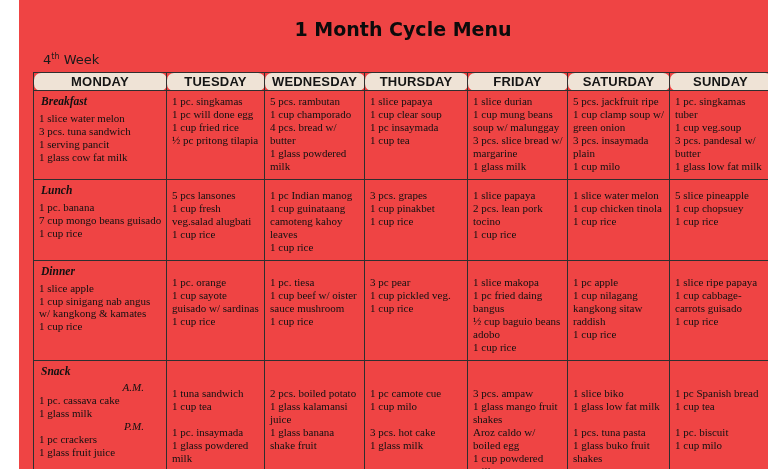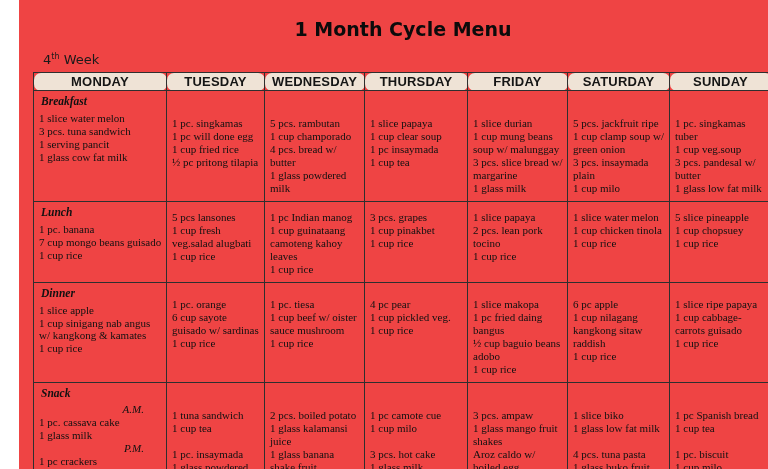--- a/index.html
+++ b/index.html
@@ -57,21 +57,21 @@
   .meal{
     font-weight:bold;
     font-style:italic;
     font-size:11.5px;
     padding:1px 0 3px 2px;
   }
   .line{}
   .line.center{text-align:right;font-style:italic;padding-right:18px;}
   .spacer{height:13px;}
   
-  tr.row-0 td.rest{padding-top:26px;}
+  tr.row-0 td.rest{padding-top:4px;}
   tr.row-1 td.rest{padding-top:9px;}
   tr.row-2 td.rest{padding-top:15px;}
   tr.row-3 td.rest{padding-top:26px;}
   tr.row-0{height:84px;}
   tr.row-1{height:72px;}
   tr.row-2{height:98px;}
   tr.row-3{height:92px;}
 </style>
 </head>
 <body>
@@ -187,41 +187,41 @@
         </tr>
         <tr class="row-2">
           <td class="first">
             <div class="meal">Dinner</div>
             <div class="line">1 slice apple</div>
             <div class="line">1 cup sinigang nab angus w/ kangkong &amp; kamates</div>
             <div class="line">1 cup rice</div>
           </td>
           <td class="rest">
             <div class="line">1 pc. orange</div>
-            <div class="line">6 cup sayote guisado w/ sardinas</div>
+            <div class="line">1 cup sayote guisado w/ sardinas</div>
             <div class="line">1 cup rice</div>
           </td>
           <td class="rest">
             <div class="line">1 pc. tiesa</div>
             <div class="line">1 cup beef w/ oister sauce mushroom</div>
             <div class="line">1 cup rice</div>
           </td>
           <td class="rest">
-            <div class="line">4 pc pear</div>
+            <div class="line">3 pc pear</div>
             <div class="line">1 cup pickled veg.</div>
             <div class="line">1 cup rice</div>
           </td>
           <td class="rest">
             <div class="line">1 slice makopa</div>
             <div class="line">1 pc fried daing bangus</div>
             <div class="line">½ cup baguio beans adobo</div>
             <div class="line">1 cup rice</div>
           </td>
           <td class="rest">
-            <div class="line">6 pc apple</div>
+            <div class="line">1 pc apple</div>
             <div class="line">1 cup nilagang kangkong sitaw raddish</div>
             <div class="line">1 cup rice</div>
           </td>
           <td class="rest">
             <div class="line">1 slice ripe papaya</div>
             <div class="line">1 cup cabbage-carrots guisado</div>
             <div class="line">1 cup rice</div>
           </td>
         </tr>
         <tr class="row-3">
@@ -256,21 +256,21 @@
           <td class="rest">
             <div class="line">3 pcs. ampaw</div>
             <div class="line">1 glass mango fruit shakes</div>
             <div class="line">Aroz caldo w/ boiled egg</div>
             <div class="line">1 cup powdered milk</div>
           </td>
           <td class="rest">
             <div class="line">1 slice biko</div>
             <div class="line">1 glass low fat milk</div>
             <div class="spacer"></div>
-            <div class="line">4 pcs. tuna pasta</div>
+            <div class="line">1 pcs. tuna pasta</div>
             <div class="line">1 glass buko fruit shakes</div>
           </td>
           <td class="rest">
             <div class="line">1 pc Spanish bread</div>
             <div class="line">1 cup tea</div>
             <div class="spacer"></div>
             <div class="line">1 pc. biscuit</div>
             <div class="line">1 cup milo</div>
           </td>
         </tr>

